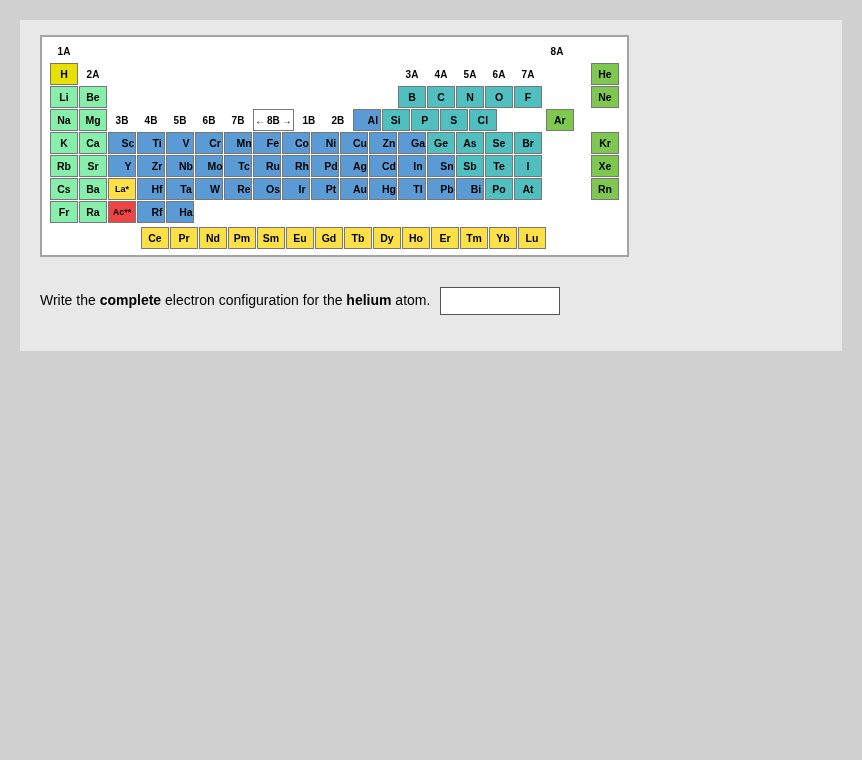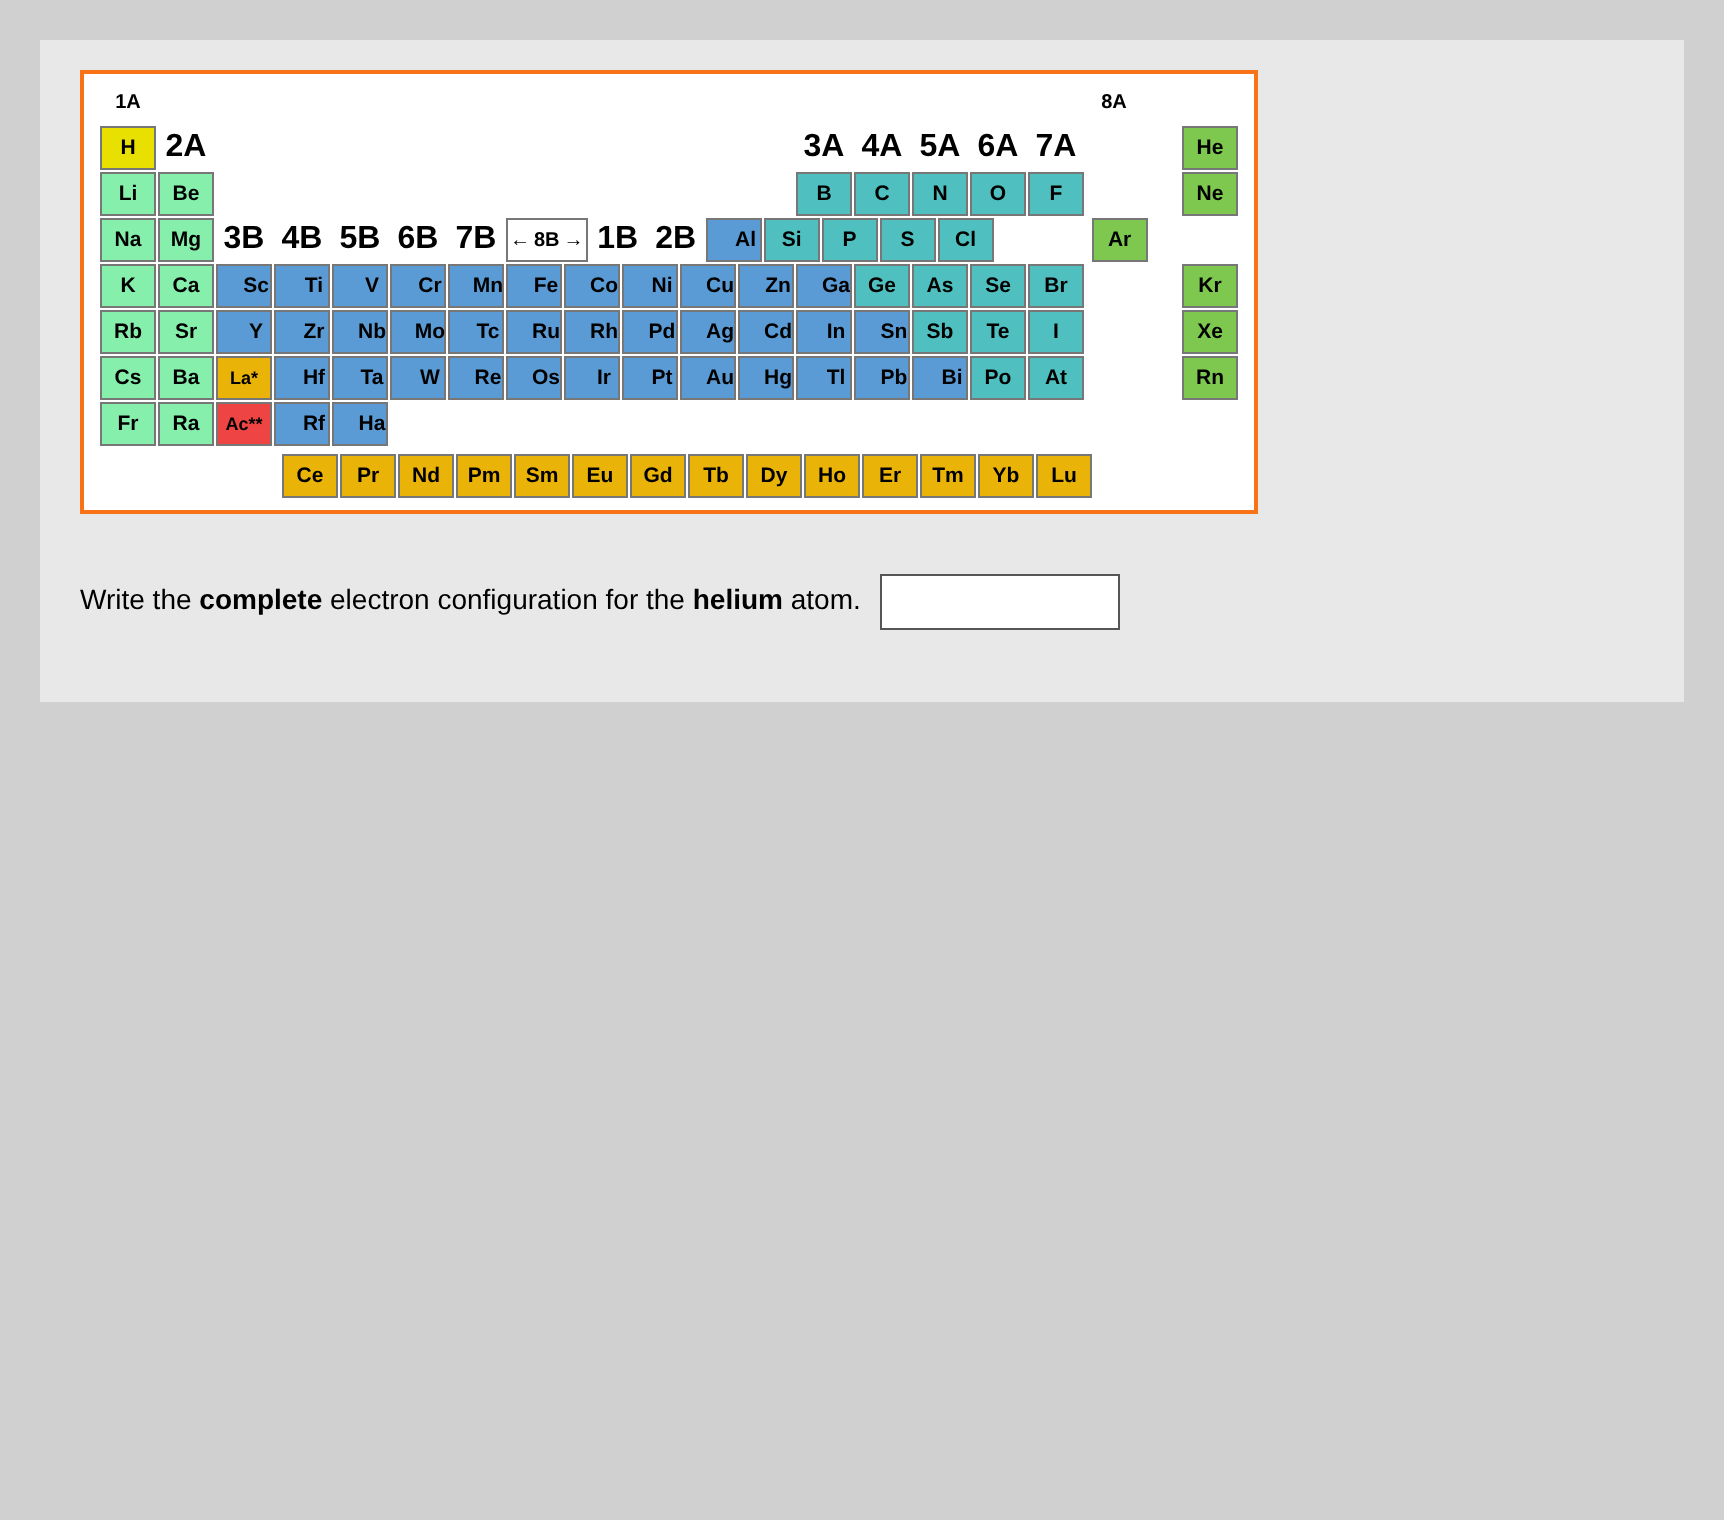--- a/index.html
+++ b/index.html
@@ -13,34 +13,34 @@
     }
 
     .page-container {
       background: #e8e8e8;
       padding: 15px 20px 20px 20px;
     }
 
     
     .periodic-table {
       background: white;
-      border: 2px solid #f97316;
+      border: 2px solid #a3a3a3;
       padding: 6px 8px;
       display: inline-block;
       margin-bottom: 18px;
       position: relative;
     }
 
     
     .c-yellow { background: #e8e000; }
     .c-orange { background: #86efac; }
     .c-green  { background: #7ec850; margin-left: 48px; }
     .c-blue   { background: #5b9bd5; padding-left: 12px; }
     .c-teal   { background: #4fbfbf; }
-    .c-purple { background: #eab308; }
+    .c-purple { background: #fde047; }
     .c-red    { background: #ef4444; }
 
     .questions {
       margin-top: 12px;
       font-size: 14px;
       line-height: 1.8;
     }
 
     .questions p {
       margin-bottom: 16px;
@@ -79,21 +79,21 @@
 
     .spacer {
       width: 28px;
       height: 22px;
       flex-shrink: 0;
       border: none;
       background: transparent;
     }
 
     .lbl {
-      font-size: 16px;
+      font-size: 10px;
       font-weight: bold;
       color: #000;
       background: transparent;
       border: none;
       width: 28px;
       height: 22px;
       display: flex;
       align-items: center;
       justify-content: center;
     }

